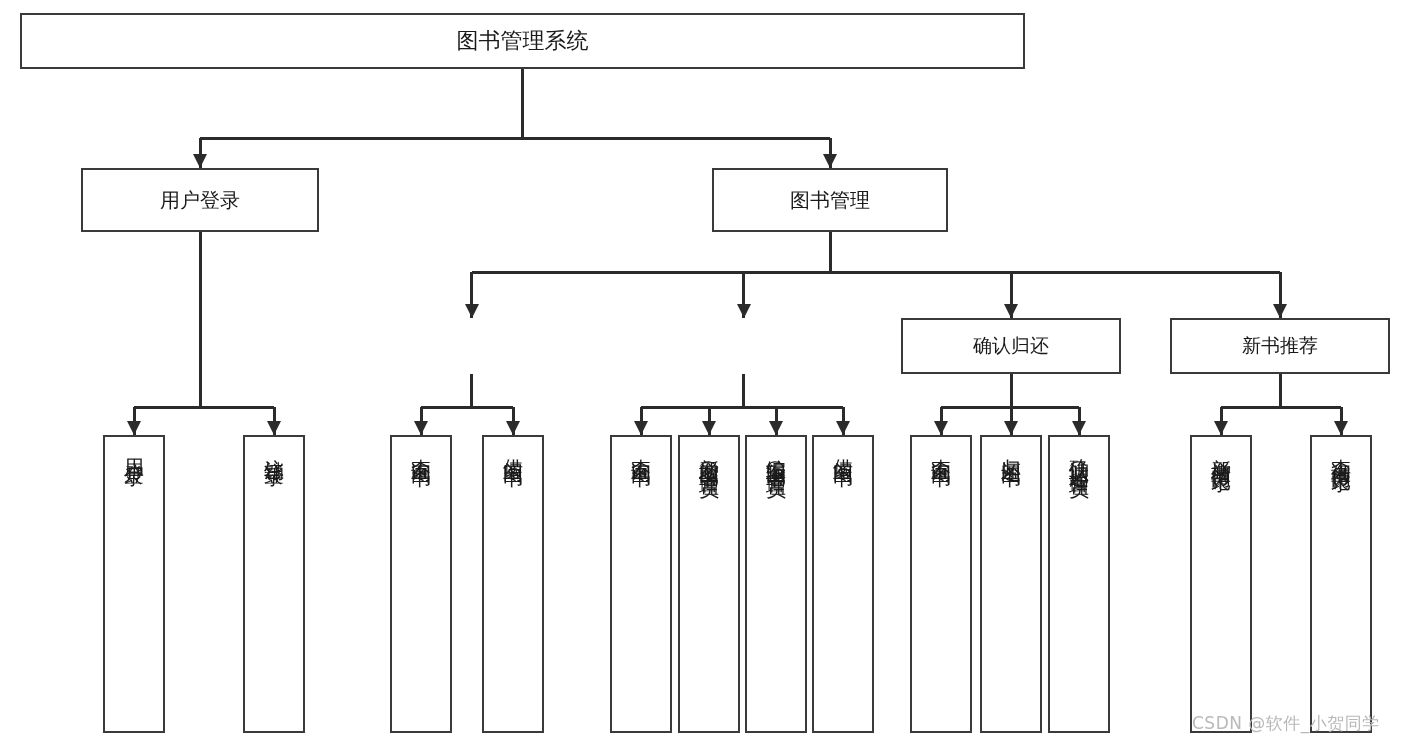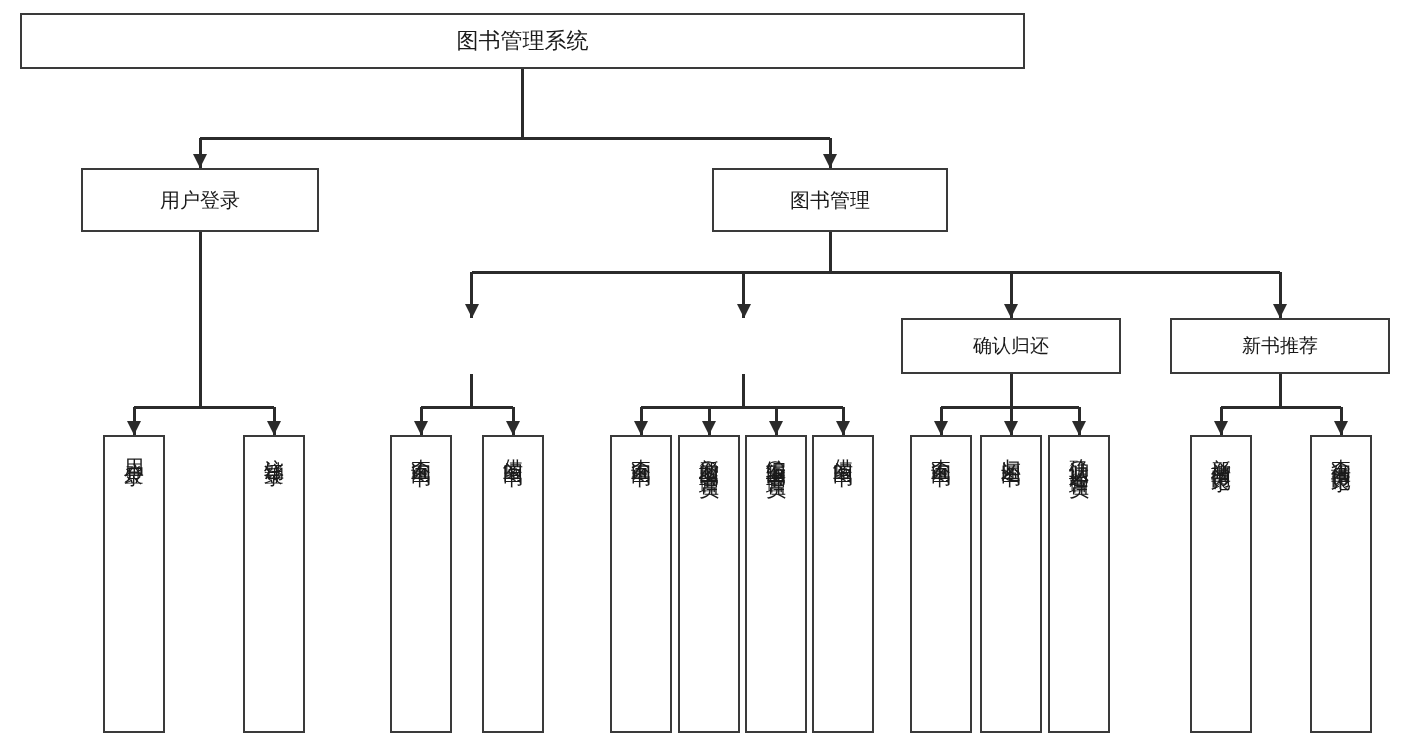--- a/index.html
+++ b/index.html
@@ -183,14 +183,15 @@
         <span class="vtext">确认归还（管理员）</span>
       </div>
       <div class="node leaf" style="left: 1190px; top: 435px; width: 62px; height: 298px;">
         <span class="vtext">新增借阅记录</span>
       </div>
       <div class="node leaf" style="left: 1310px; top: 435px; width: 62px; height: 298px;">
         <span class="vtext">查询借阅记录</span>
       </div>
     </div>
 
+  <div class="watermark" style="left:1192px; top:712px;">CSDN @软件_小贺同学</div>
 
 </div>
 
 </body></html>

